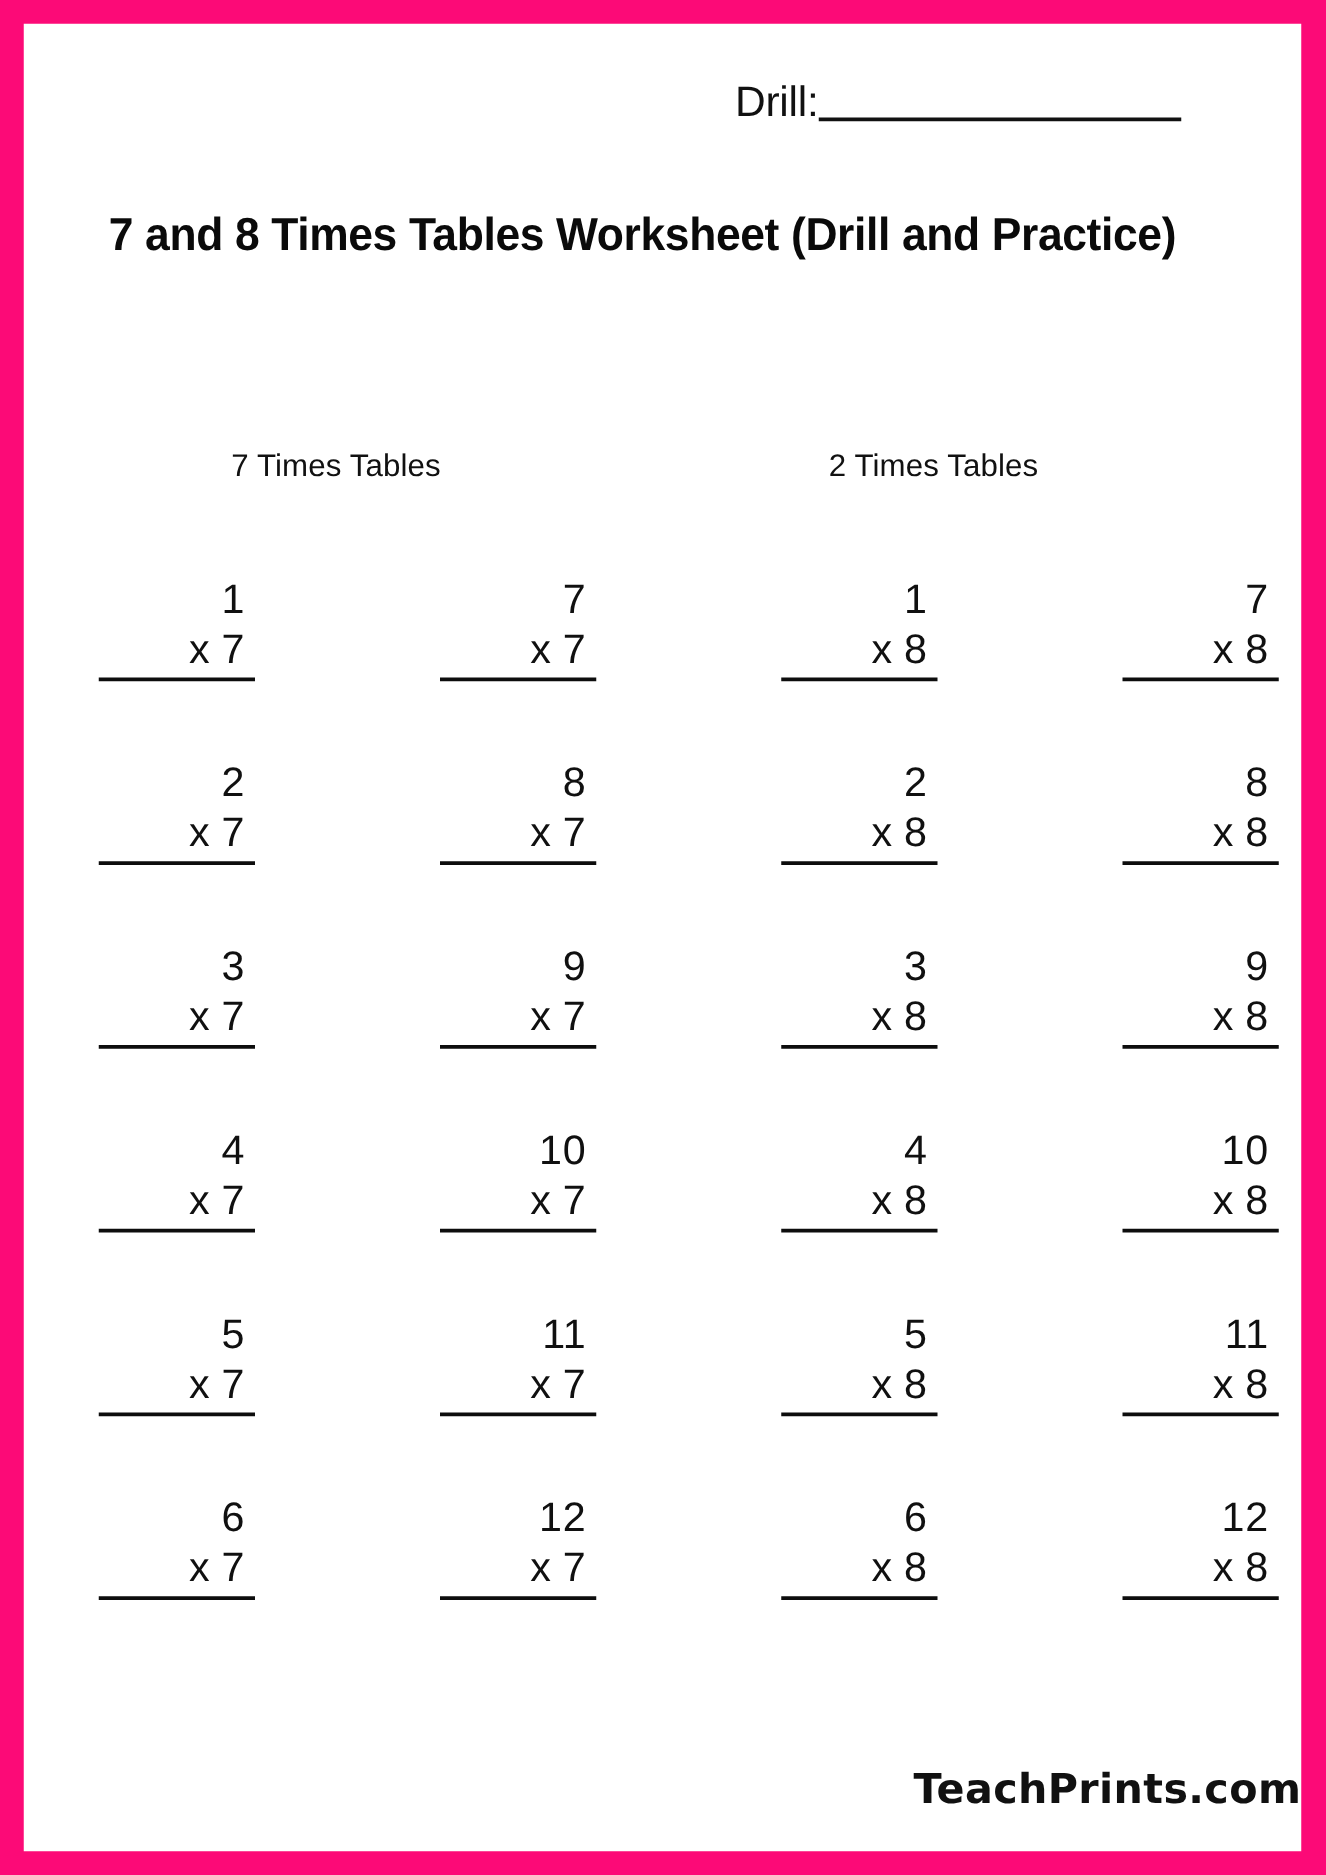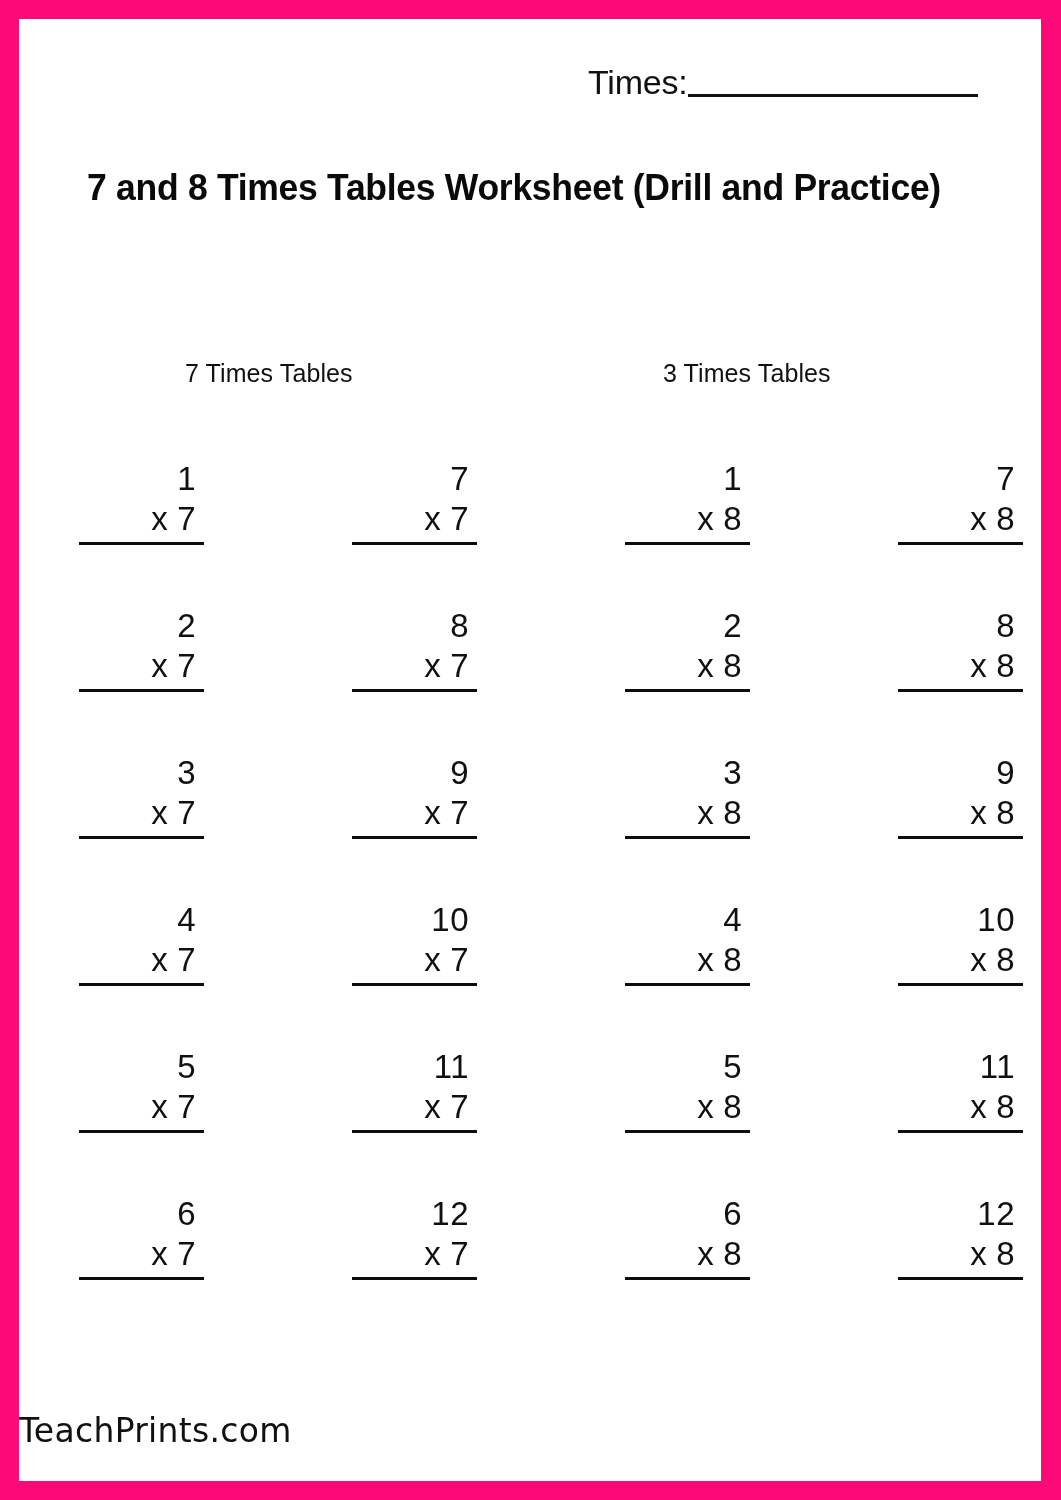--- a/index.html
+++ b/index.html
@@ -126,46 +126,46 @@
     border-bottom: 3px solid #0d0d0d;
     margin-top: 3px;
   }
 
   
   .footer {
     position: absolute;
     left: 0;
     top: 1392px;
     width: 1022px;
-    text-align: left;
+    text-align: right;
     font-family: "DejaVu Sans", sans-serif;
     font-size: 33px;
-    font-weight: 400;
+    font-weight: 700;
     color: #111111;
     letter-spacing: 0.3px;
   }
 </style>
 </head>
 <body>
 
 <div id="page">
   <div id="sheet">
 
     <div class="name-row">
       <div class="name-block">
-        <span class="name-label">Times:</span>
+        <span class="name-label">Drill:</span>
         <span class="name-rule"></span>
       </div>
     </div>
 
     <div class="sheet-title">7 and 8 Times Tables Worksheet (Drill and Practice)</div>
 
     <div class="section-head left-head">7 Times Tables</div>
 
-    <div class="section-head right-head">3 Times Tables</div>
+    <div class="section-head right-head">2 Times Tables</div>
 
     <div id="grid">
         <div class="prob" style="left: 60px; top: 0px;">
           <span class="top-num">1</span>
           <span class="bot-line"><span class="op">x</span><span>7</span></span>
           <span class="rule"></span>
         </div>
         <div class="prob" style="left: 60px; top: 147px;">
           <span class="top-num">2</span>
           <span class="bot-line"><span class="op">x</span><span>7</span></span>

